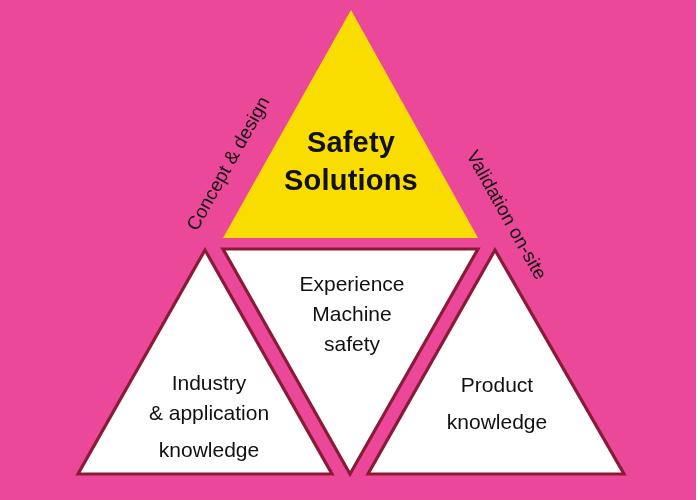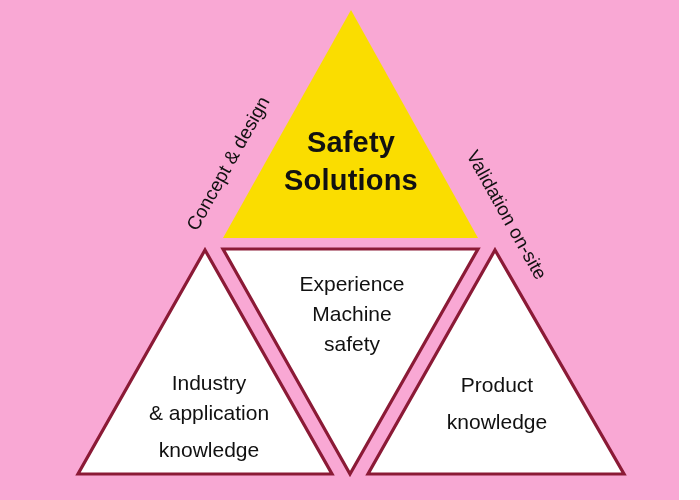--- a/index.html
+++ b/index.html
@@ -9,24 +9,23 @@
     background: #ffffff;
   }
   body {
     width: 700px;
     height: 500px;
     overflow: hidden;
     font-family: "Liberation Sans", sans-serif;
   }
   #diagram-root {
     position: relative;
-    width: 636px;
+    width: 696px;
     height: 500px;
-    background: #f9a8d4;
-    padding-left: 43px;
+    background: #ec4899;
   }
   #diagram-svg {
     position: absolute;
     left: 0;
     top: 0;
     width: 700px;
     height: 500px;
     display: block;
   }
   .apex-text {

